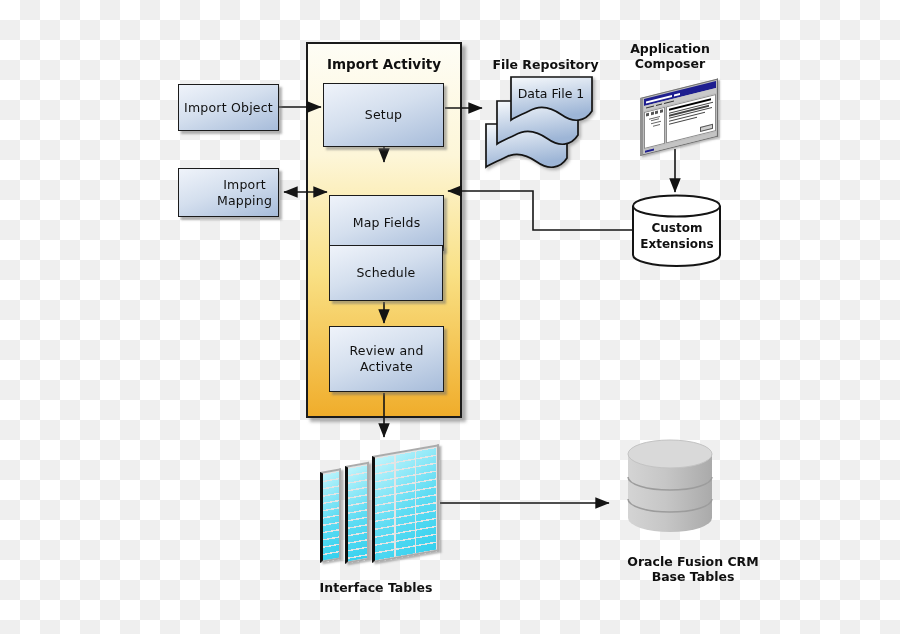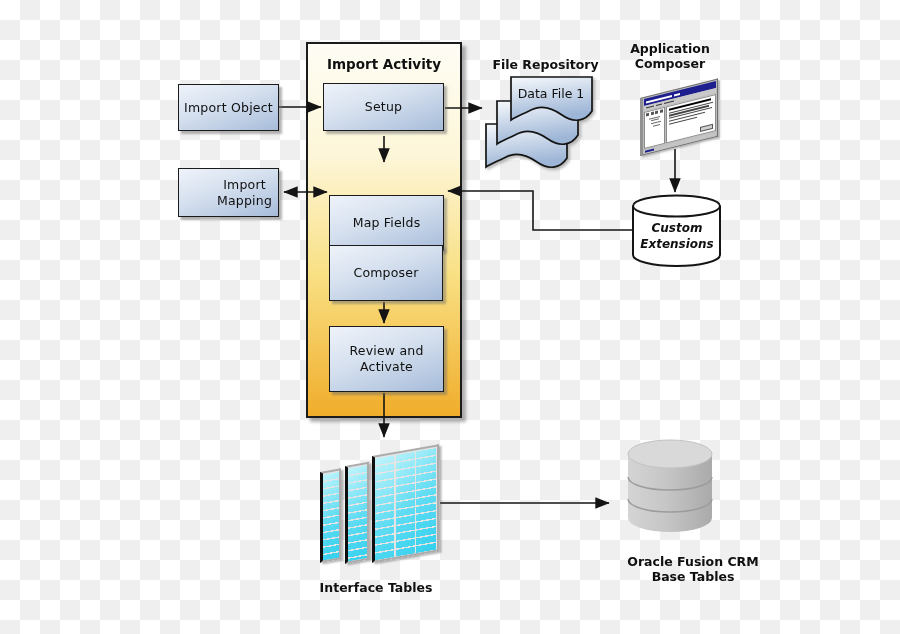--- a/index.html
+++ b/index.html
@@ -75,21 +75,21 @@
   .win-right{flex:1;background:#fff;border:1px solid #8b8b8b;padding:2px;display:flex;flex-direction:column;gap:1.6px;position:relative;box-sizing:border-box;}
   .cline{height:1.1px;background:#444;display:block;}
   .cline.dark{height:2.2px;background:#000;}
   .win-btn{position:absolute;right:2px;bottom:2px;width:13px;height:5px;background:#cfcfcf;border:1px solid #555;box-sizing:border-box;}
   .win-status{height:4px;margin:0 1px 1px;background:#c4c4c4;display:flex;align-items:center;padding:0 1px;box-sizing:border-box;}
   .chip{width:9px;height:2.5px;background:#1e1e8f;display:block;}
   
   .cyl-text{
     position:absolute;left:634px;top:216px;width:86px;height:40px;z-index:4;
     display:flex;align-items:center;justify-content:center;text-align:center;
-    font-weight:bold;font-size:12px;line-height:1.35;font-style:italic;
+    font-weight:bold;font-size:12px;line-height:1.35;
   }
 </style>
 </head>
 <body>
 
 <div class="canvas">
 
   <div class="activity">
     <div class="activity-title">Import Activity</div>
   </div>
@@ -114,28 +114,28 @@
     </g>
   </svg>
 
   <div class="node" style="left:178px;top:84px;width:101px;height:47px;">
     <span>Import Object</span>
   </div>
   <div class="node" style="left:178px;top:168px;width:101px;height:49px;padding-left:32px;">
     <span>Import Mapping</span>
   </div>
 
-  <div class="node" style="left:323px;top:83px;width:121px;height:48px;">
+  <div class="node" style="left:323px;top:83px;width:121px;height:64px;">
     <span>Setup</span>
   </div>
   <div class="node" style="left:329px;top:169px;width:115px;height:56px;margin-top:26px;">
     <span>Map Fields</span>
   </div>
   <div class="node" style="left:329px;top:245px;width:114px;height:56px;">
-    <span>Composer</span>
+    <span>Schedule</span>
   </div>
   <div class="node" style="left:329px;top:326px;width:115px;height:66px;padding:8px 14px;">
     <span>Review and Activate</span>
   </div>
 
   <div class="dlabel" style="left:473px;top:58px;width:145px;">File Repository</div>
   <svg class="shape" style="left:484px;top:74px;filter:drop-shadow(2px 2px 1.5px rgba(110,110,110,.5));" width="115" height="100" viewBox="0 0 115 100">
     <defs>
       <linearGradient id="docGrad" x1="0" y1="0" x2="0.25" y2="1">
         <stop offset="0" stop-color="#f6f9fc"></stop>

